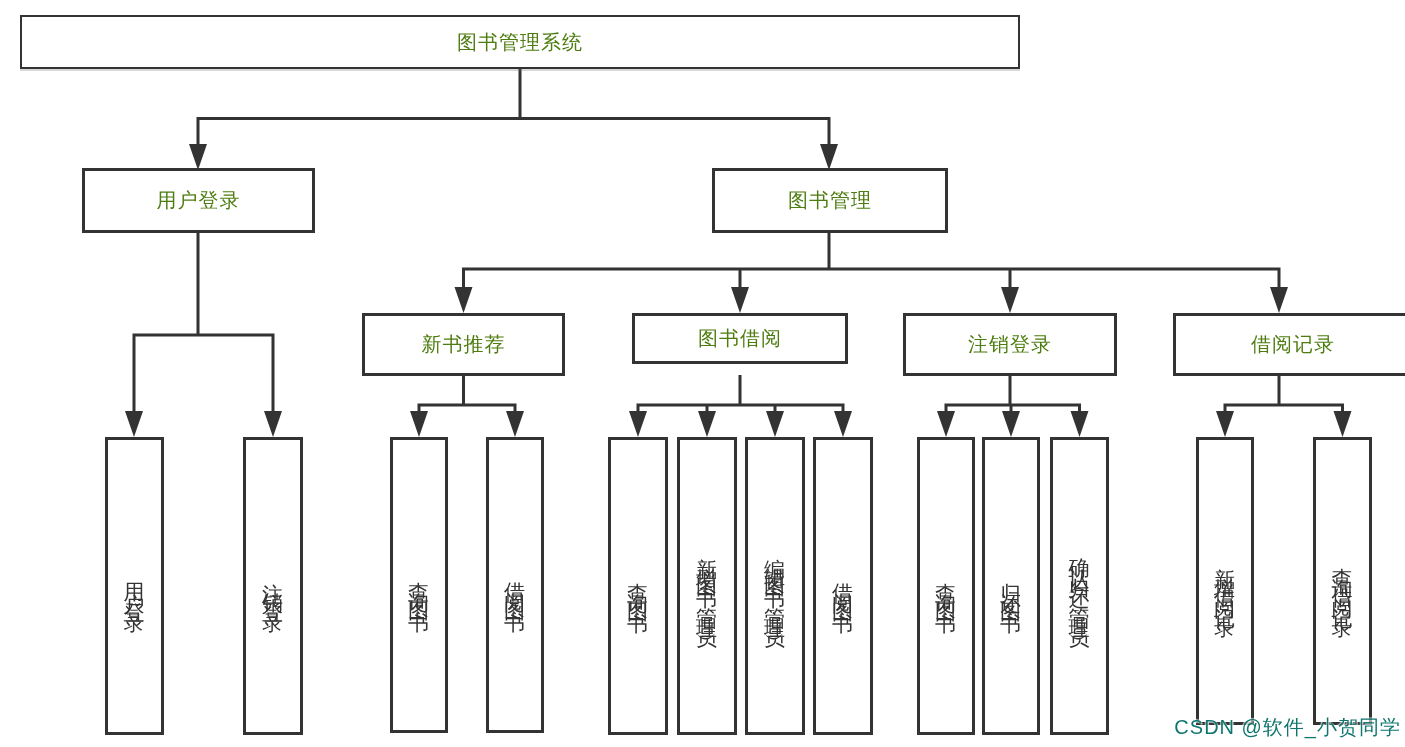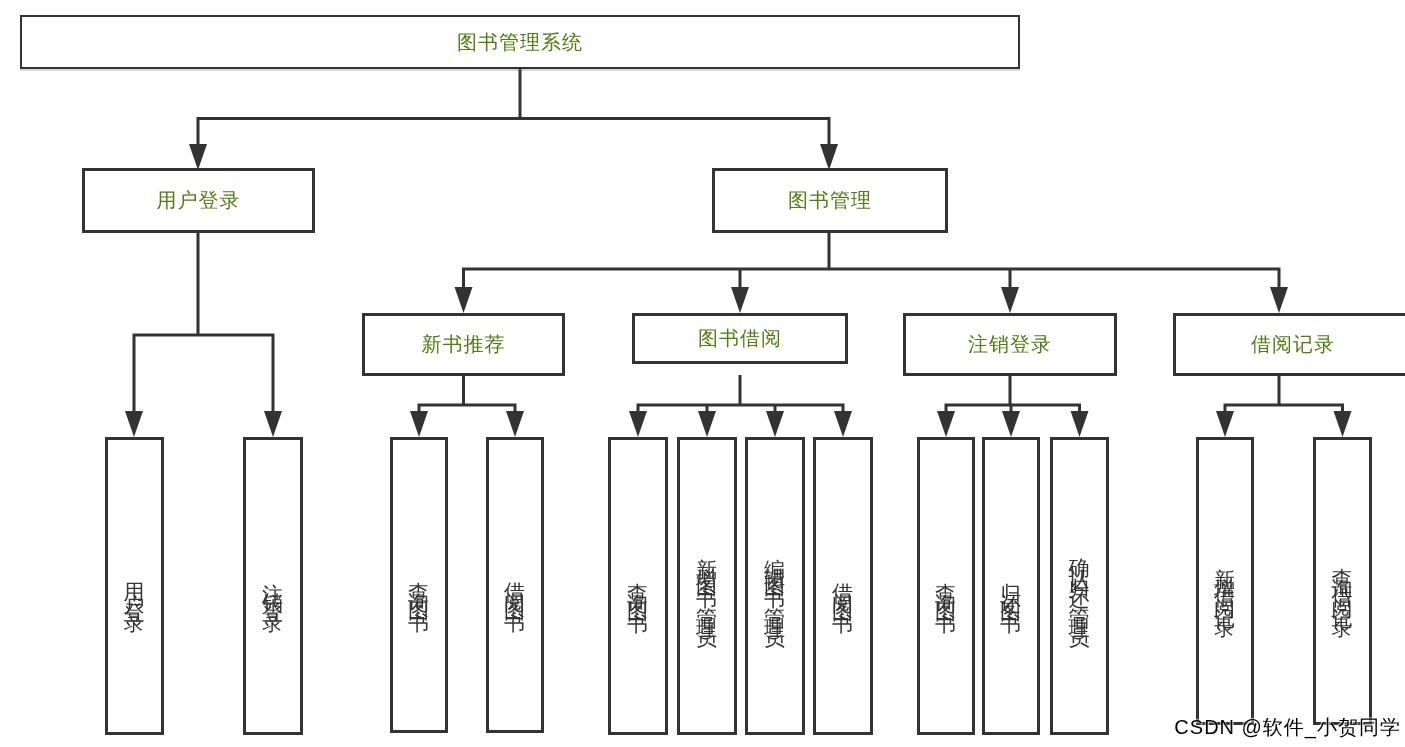--- a/index.html
+++ b/index.html
@@ -45,21 +45,21 @@
     font-size: 21px;
     letter-spacing: 10px;
     color: #333333;
     line-height: 1;
   }
   .watermark {
     position: absolute;
     right: 4px;
     top: 714px;
     font-size: 20px;
-    color: #000000;
+    color: #0f766e;
     letter-spacing: 1px;
     text-shadow: 1px 1px 1px rgba(255,255,255,0.95), -1px -1px 1px rgba(255,255,255,0.7);
     white-space: nowrap;
     z-index: 5;
   }
 </style>
 </head>
 <body>
 
 <div class="stage">

